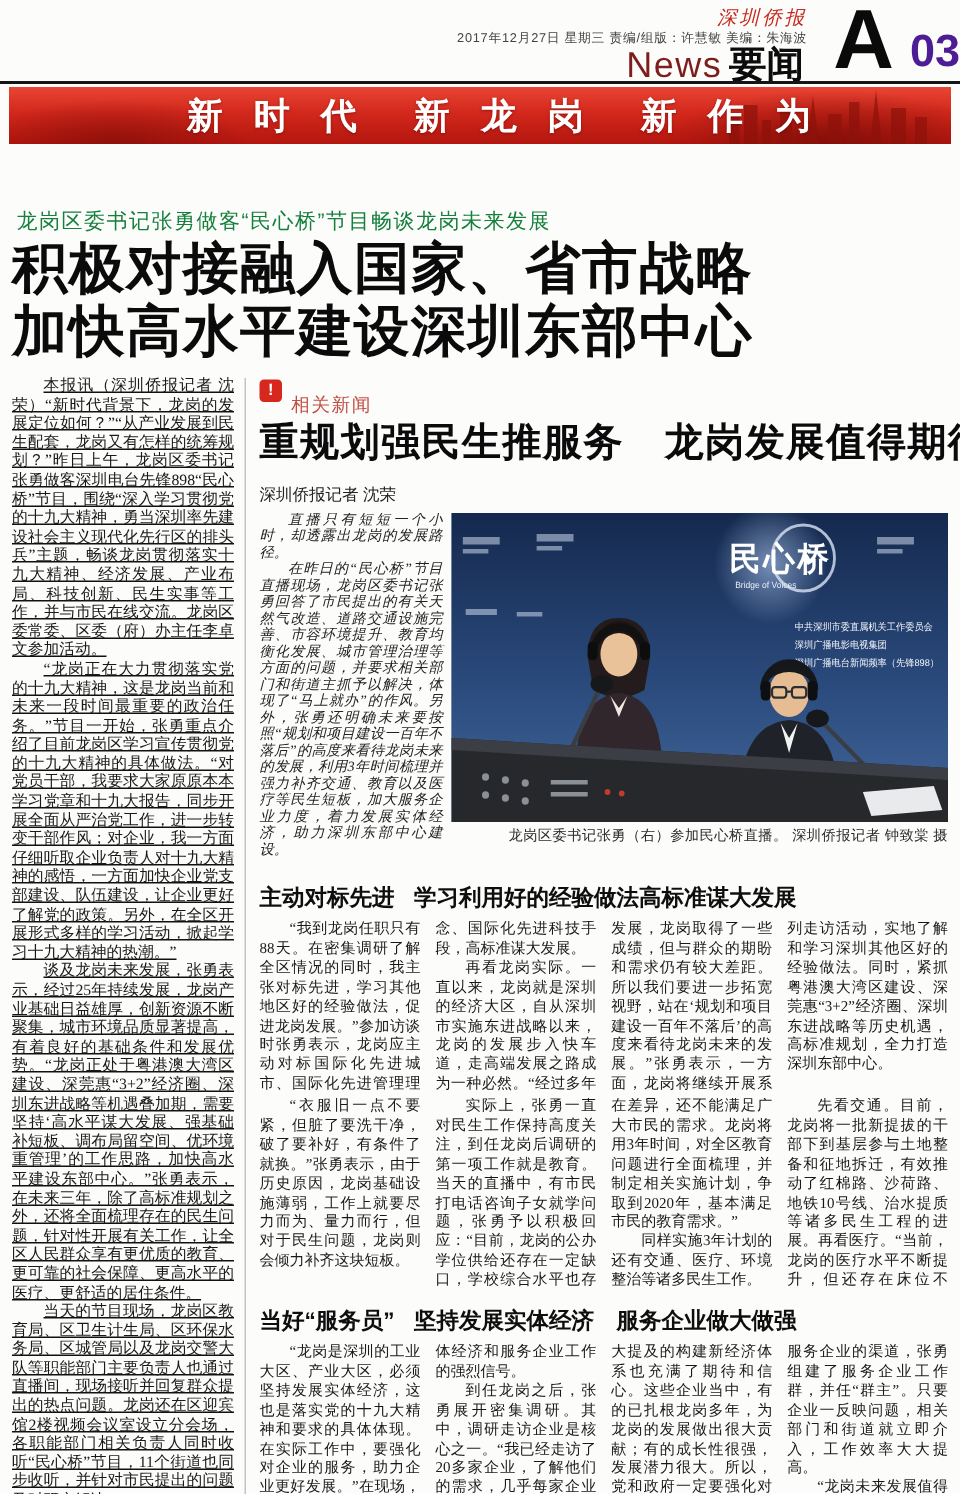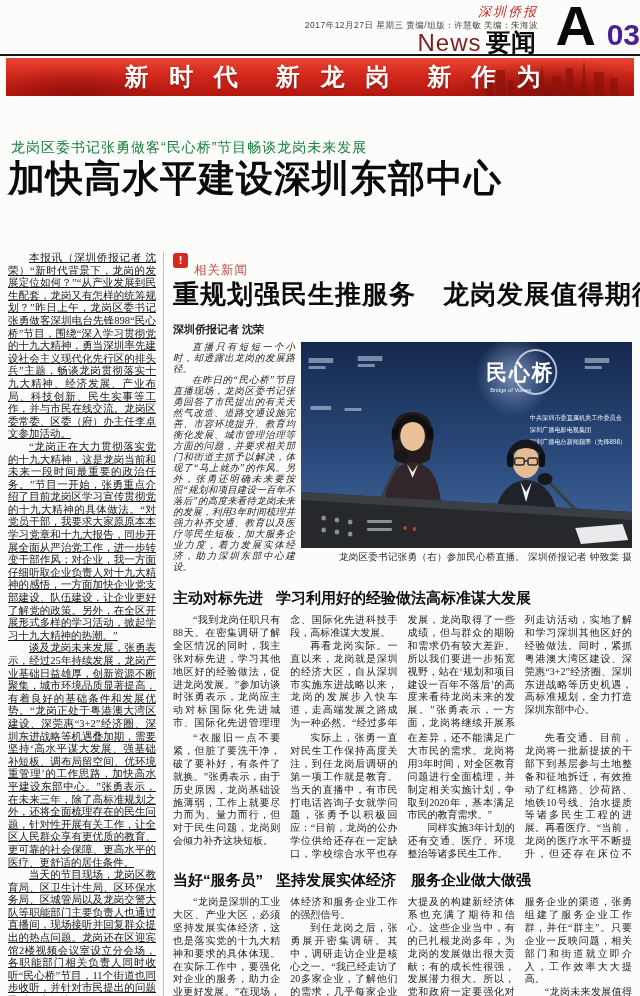--- a/index.html
+++ b/index.html
@@ -39,21 +39,21 @@
   .left-col .text p{margin:0;text-indent:2em;}
   .text{font-family:"Liberation Serif",serif;text-align:justify;color:#191919;}
   .left-col .text{font-size:10.5px;line-height:12.6px;}
   .right-sec{flex:1;border-left:1px solid #c3c3c3;padding-left:9px;min-width:0;}
   
   .tag-row{display:flex;align-items:center;height:17px;}
   .tag-icon{width:15px;height:15px;background:#d6281e;border-radius:3px;color:#fff;font-size:11px;font-weight:bold;
     display:flex;align-items:center;justify-content:center;margin-right:6px;line-height:1;}
   .tag-label{font-size:12.5px;color:#c24f47;letter-spacing:1px;margin-top:20px;}
   .headline2{font-size:26px;font-weight:900;color:#0b0b0b;letter-spacing:1px;margin-top:8px;white-space:nowrap;}
-  .byline{font-size:11px;font-weight:bold;color:#222;margin-top:10px;}
+  .byline{font-size:11px;font-weight:normal;color:#222;margin-top:10px;}
   .lead-row{display:flex;margin-top:5px;}
   .lead-col{flex:0 0 122px;width:122px;height:238px;overflow:hidden;padding-right:6px;}
   .lead-col .text{font-size:9.5px;line-height:11px;font-style:italic;color:#222;}
   .lead-col .text p{margin:0;text-indent:2em;}
   .photo-stack{flex:1;min-width:0;}
   .photo{width:100%;height:206px;display:block;background:#22406e;}
   .caption{font-size:9.5px;color:#2a2a2a;text-align:right;margin-top:3px;letter-spacing:.3px;}
   
   .subhead{font-size:15px;font-weight:800;color:#0e0e0e;margin:9px 0 6px;white-space:nowrap;}
   .subhead .lead{margin-right:13px;}
@@ -92,20 +92,21 @@
       <rect x="86" y="10" width="7" height="28"></rect>
       <polygon points="100,38 104,2 108,38"></polygon>
       <rect x="114" y="14" width="10" height="24"></rect>
       <rect x="130" y="20" width="8" height="18"></rect>
     </g>
   </svg>
 </div>
 
 <div class="kicker">龙岗区委书记张勇做客“民心桥”节目畅谈龙岗未来发展</div>
 <div class="headline">
+  <div>积极对接融入国家、省市战略</div>
   <div>加快高水平建设深圳东部中心</div>
 </div>
 
 <div class="content">
 
   <div class="left-col">
     <div class="text">
         <p>本报讯（深圳侨报记者 沈荣）“新时代背景下，龙岗的发展定位如何？”“从产业发展到民生配套，龙岗又有怎样的统筹规划？”昨日上午，龙岗区委书记张勇做客深圳电台先锋898“民心桥”节目，围绕“深入学习贯彻党的十九大精神，勇当深圳率先建设社会主义现代化先行区的排头兵”主题，畅谈龙岗贯彻落实十九大精神、经济发展、产业布局、科技创新、民生实事等工作，并与市民在线交流。龙岗区委常委、区委（府）办主任李卓文参加活动。</p>
         <p>“龙岗正在大力贯彻落实党的十九大精神，这是龙岗当前和未来一段时间最重要的政治任务。”节目一开始，张勇重点介绍了目前龙岗区学习宣传贯彻党的十九大精神的具体做法。“对党员干部，我要求大家原原本本学习党章和十九大报告，同步开展全面从严治党工作，进一步转变干部作风；对企业，我一方面仔细听取企业负责人对十九大精神的感悟，一方面加快企业党支部建设、队伍建设，让企业更好了解党的政策。另外，在全区开展形式多样的学习活动，掀起学习十九大精神的热潮。”</p>
         <p>谈及龙岗未来发展，张勇表示，经过25年持续发展，龙岗产业基础日益雄厚，创新资源不断聚集，城市环境品质显著提高，有着良好的基础条件和发展优势。“龙岗正处于粤港澳大湾区建设、深莞惠“3+2”经济圈、深圳东进战略等机遇叠加期，需要坚持‘高水平谋大发展、强基础补短板、调布局留空间、优环境重管理’的工作思路，加快高水平建设东部中心。”张勇表示，在未来三年，除了高标准规划之外，还将全面梳理存在的民生问题，针对性开展有关工作，让全区人民群众享有更优质的教育、更可靠的社会保障、更高水平的医疗、更舒适的居住条件。</p>

